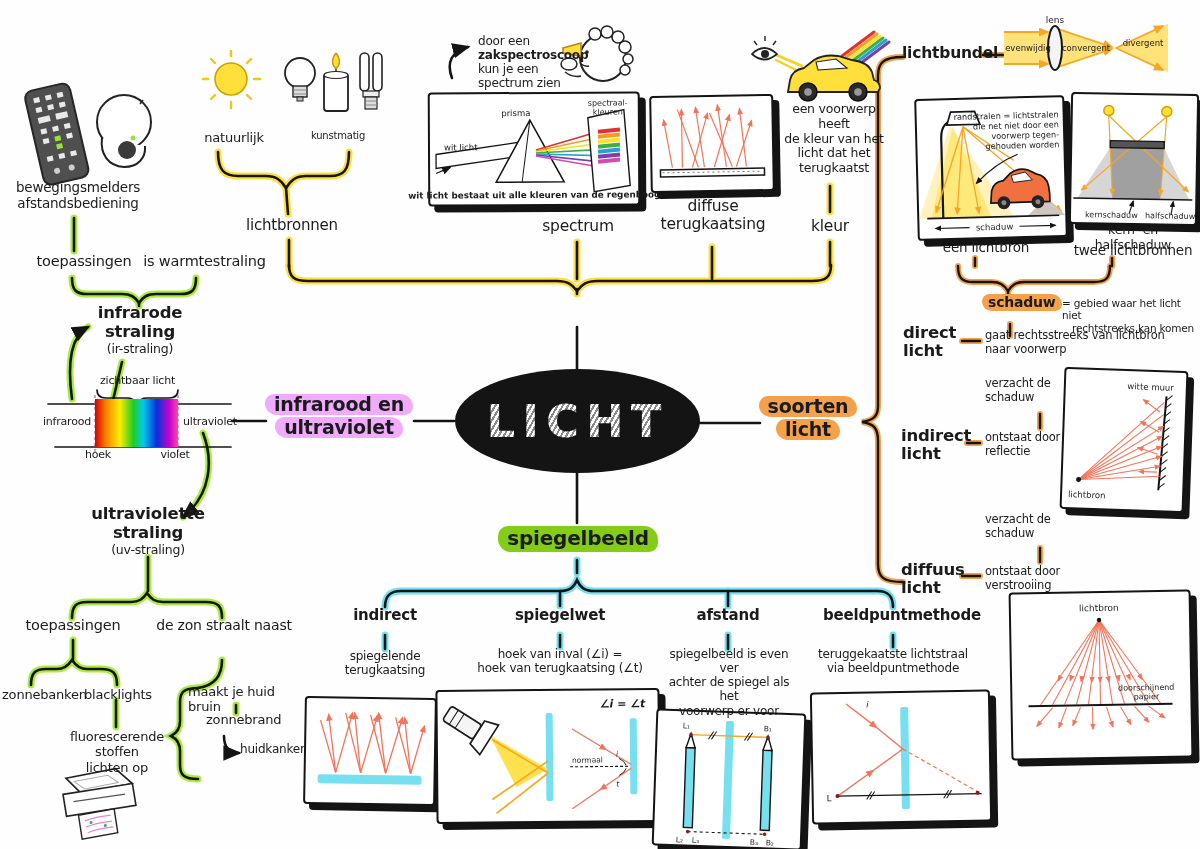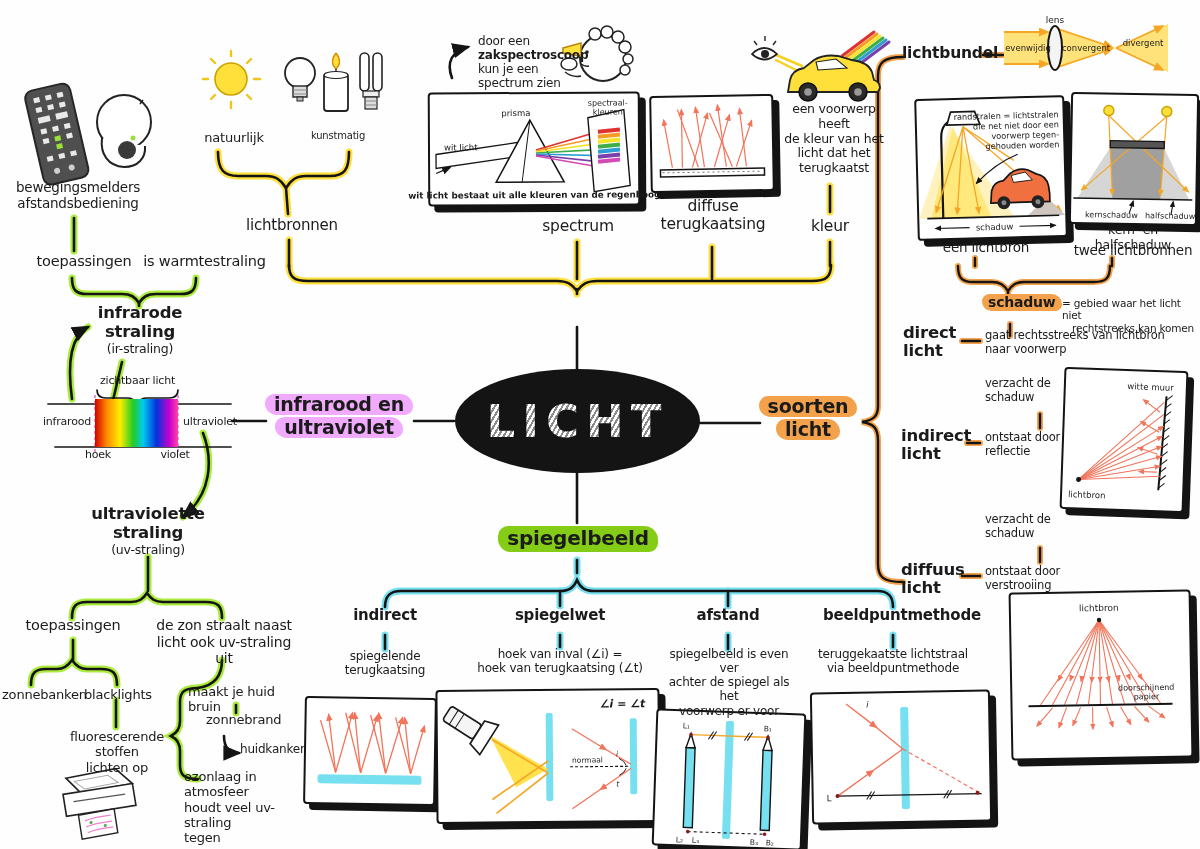--- a/index.html
+++ b/index.html
@@ -681,37 +681,31 @@
 <div class="t ctr" style="left:154px;top:449px;width:42px;font-size:11px">violet</div>
 
 <div class="t ctr" style="left:85px;top:504px;width:126px">
   <div class="b" style="font-size:16.5px">ultraviolette</div>
   <div class="b" style="font-size:16.5px">straling</div>
   <div style="font-size:12.5px">(uv-straling)</div>
 </div>
 <div class="t ctr" style="left:20px;top:617px;width:106px;font-size:14.5px">toepassingen</div>
 <div class="t ctr" style="left:148px;top:617px;width:152px;font-size:14px">
   <div>de zon straalt naast</div>
-  <div>licht ook uv-straling uit</div>
 </div>
 <div class="t ctr" style="left:2px;top:687px;width:82px;font-size:13px">zonnebanken</div>
 <div class="t ctr" style="left:84px;top:687px;width:66px;font-size:13px">blacklights</div>
 <div class="t ctr" style="left:68px;top:729px;width:98px;font-size:13px">
   <div>fluorescerende</div>
   <div>stoffen</div>
   <div>lichten op</div>
 </div>
 <div class="t" style="left:188px;top:684px;width:122px;font-size:13px">maakt je huid bruin</div>
 <div class="t" style="left:206px;top:712px;width:84px;font-size:13px">zonnebrand</div>
 <div class="t" style="left:240px;top:742px;width:84px;font-size:12px">huidkanker</div>
-<div class="t" style="left:184px;top:769px;width:132px;font-size:13px">
-  <div>ozonlaag in atmosfeer</div>
-  <div>houdt veel uv-straling</div>
-  <div>tegen</div>
-</div>
 
 <div class="t ctr" style="left:203px;top:130px;width:62px;font-size:13px">natuurlijk</div>
 <div class="t ctr" style="left:303px;top:130px;width:70px;font-size:10px">kunstmatig</div>
 <div class="t ctr" style="left:246px;top:217px;width:90px;font-size:15px;font-weight:500">lichtbronnen</div>
 
 <div class="t" style="left:478px;top:34px;width:100px;font-size:12px">
   <div>door een</div>
   <div class="b">zakspectroscoop</div>
   <div>kun je een</div>
   <div>spectrum zien</div>

